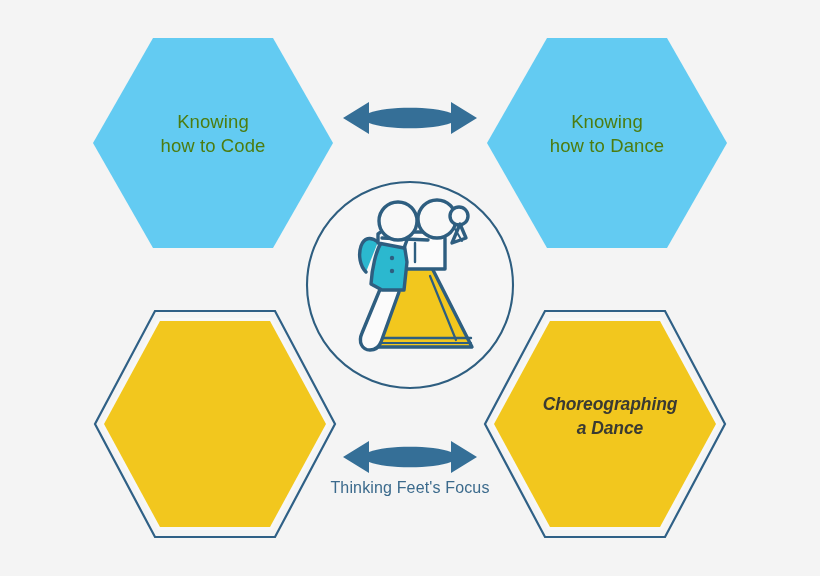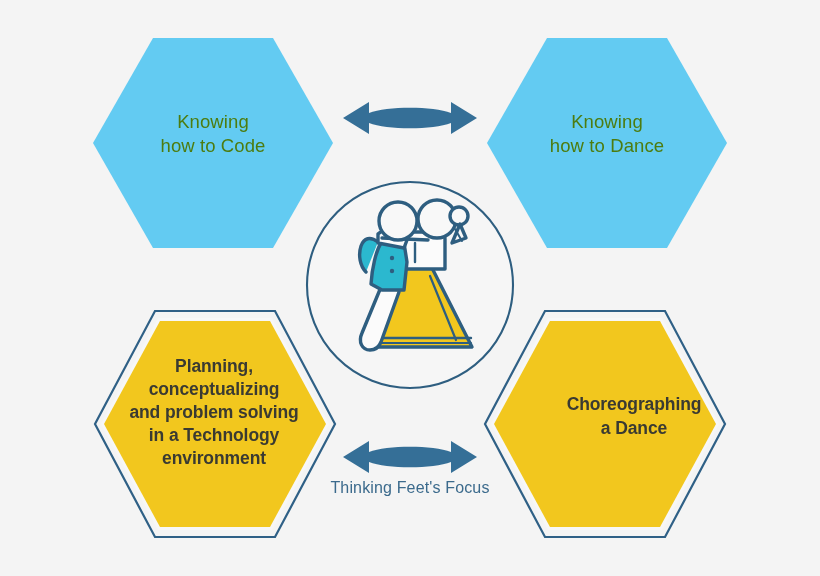--- a/index.html
+++ b/index.html
@@ -50,22 +50,23 @@
     left: 93px; top: 110px; width: 240px;
   }
   #label-knowing-dance {
     left: 487px; top: 110px; width: 240px;
   }
   #label-planning {
     left: 96px; top: 355px; width: 236px;
     line-height: 1.32;
   }
   #label-choreo {
-    left: 514px; top: 393px; width: 240px;
+    left: 490px; top: 393px; width: 240px;
     line-height: 1.36;
+    font-style: italic;
   }
   #arrow-caption {
     position: absolute;
     left: 310px;
     top: 479px;
     width: 200px;
     text-align: center;
     font-size: 16px;
     color: #3b6a8c;
     letter-spacing: 0.15px;
@@ -137,24 +138,19 @@
       <path d="M455,229 L462,241" stroke-width="2" fill="none"></path>
     </g>
   </svg>
 
   <div id="label-knowing-code" class="hex-label blue-label">Knowing
 how to Code</div>
 
   <div id="label-knowing-dance" class="hex-label blue-label">Knowing
 how to Dance</div>
 
-  <div id="label-planning" class="hex-label gold-label">Planning,
-conceptualizing
-and problem solving
-in a Technology
-environment</div>
 
   <div id="label-choreo" class="hex-label gold-label">Choreographing
 a Dance</div>
 
   <div id="arrow-caption">Thinking Feet's Focus</div>
 
 </div>
 
 </body></html>

